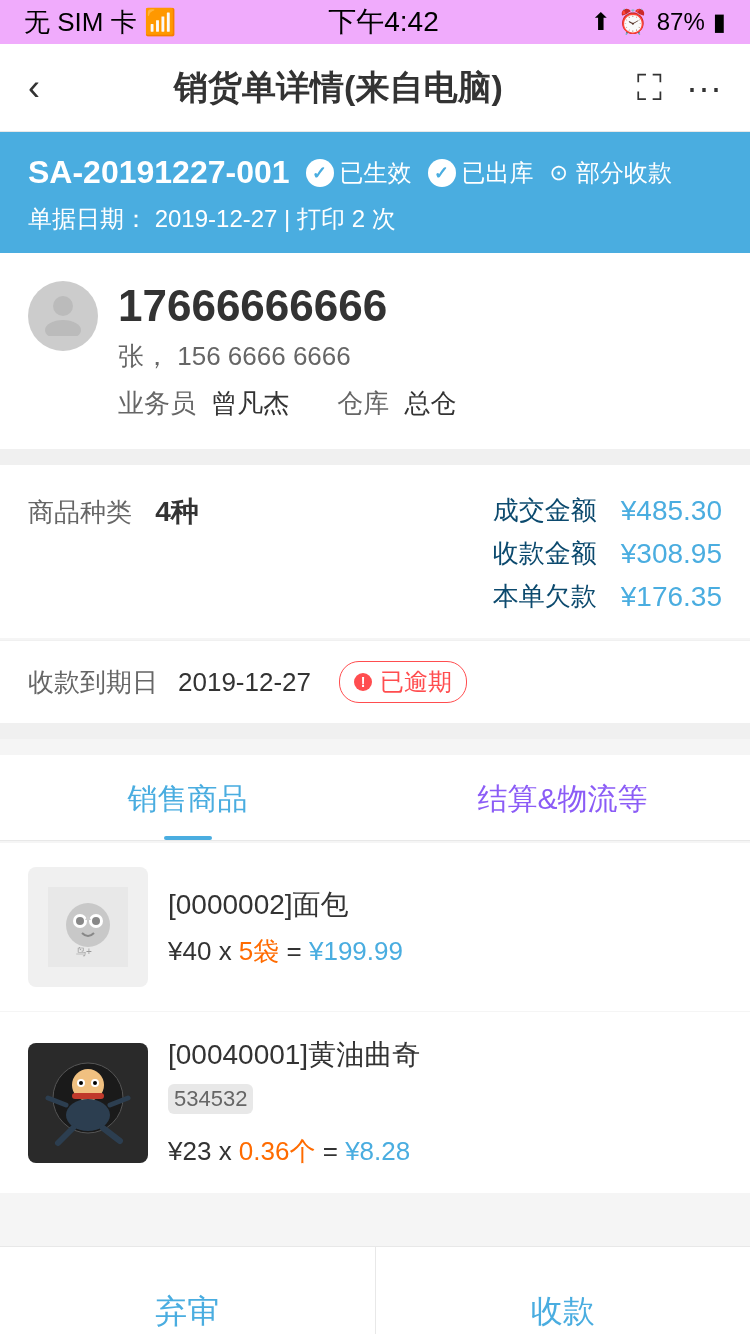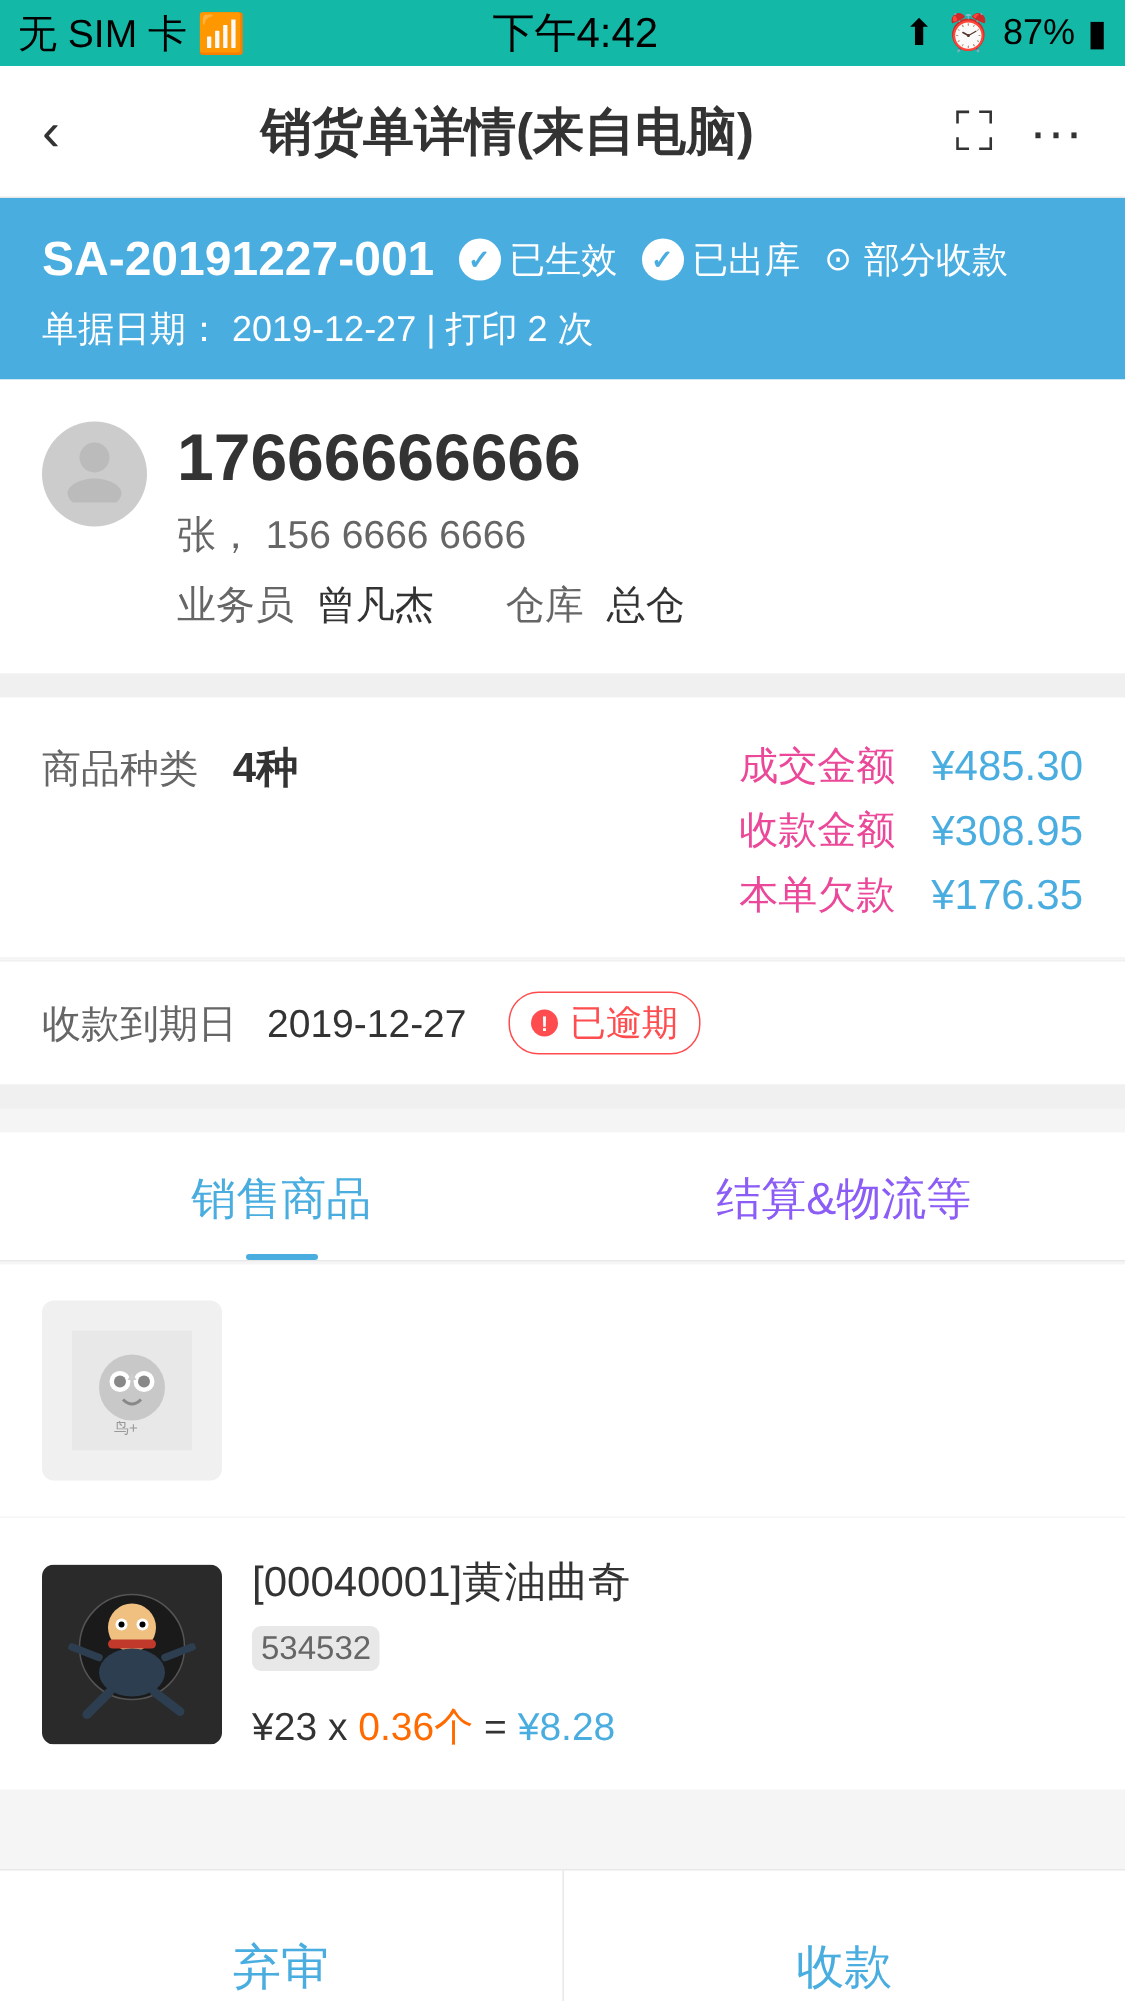--- a/index.html
+++ b/index.html
@@ -8,25 +8,25 @@
       font-family: -apple-system, "PingFang SC", "Helvetica Neue", Arial, sans-serif;
       background: #f5f5f5;
       width: 750px;
       min-height: 1334px;
       overflow-x: hidden;
     }
 
     
     .status-bar {
       height: 44px;
-      background: #14b8a6;
+      background: #f0abfc;
       display: flex;
       align-items: center;
       justify-content: space-between;
-      padding: 0 12px;
+      padding: 0 24px;
       font-size: 28px;
     }
     .status-left { font-size: 26px; color: #000; }
     .status-center { font-size: 28px; color: #000; font-weight: 500; }
     .status-right { display: flex; align-items: center; gap: 8px; font-size: 24px; color: #000; }
 
     
     .nav-bar {
       height: 88px;
       background: #fff;
@@ -180,21 +180,21 @@
       align-items: flex-end;
       gap: 8px;
     }
     .amount-row {
       display: flex;
       gap: 24px;
       align-items: center;
     }
     .amount-label {
       font-size: 26px;
-      color: #ec4899;
+      color: #0c4a6e;
     }
     .amount-value {
       font-size: 28px;
       color: #4AADE0;
       font-weight: 500;
     }
 
     
     .due-section {
       background: #fff;
@@ -476,20 +476,30 @@
         <circle cx="40" cy="38" r="22" fill="#c8c8c8"></circle>
         <circle cx="32" cy="34" r="7" fill="#fff"></circle>
         <circle cx="48" cy="34" r="7" fill="#fff"></circle>
         <circle cx="32" cy="34" r="4" fill="#888"></circle>
         <circle cx="48" cy="34" r="4" fill="#888"></circle>
         <path d="M34 46 Q40 52 46 46" stroke="#888" stroke-width="2" fill="none"></path>
         <polygon points="40,28 37,33 43,33" fill="#ccc"></polygon>
         <text x="28" y="68" font-size="10" fill="#999" font-family="sans-serif">鸟+</text>
       </svg>
     </div>
+    <div class="product-info">
+      <div class="product-name">[0000002]面包</div>
+      <div class="product-price">
+        <span>¥40</span>
+        <span> x </span>
+        <span class="price-qty-highlight"><span>5</span><span>袋</span></span>
+        <span> = </span>
+        <span class="price-highlight">¥199.99</span>
+      </div>
+    </div>
   </div>
 
   <div class="product-item">
     <div class="product-thumb">
       <svg width="120" height="120" viewBox="0 0 120 120" fill="none">
         <rect width="120" height="120" fill="#2a2a2a"></rect>
         <circle cx="60" cy="55" r="35" fill="#1a1a1a" stroke="#555" stroke-width="1"></circle>
 
         <circle cx="60" cy="42" r="16" fill="#f0c080"></circle>
         <rect x="44" y="50" width="32" height="6" fill="#c0392b" rx="3"></rect>

